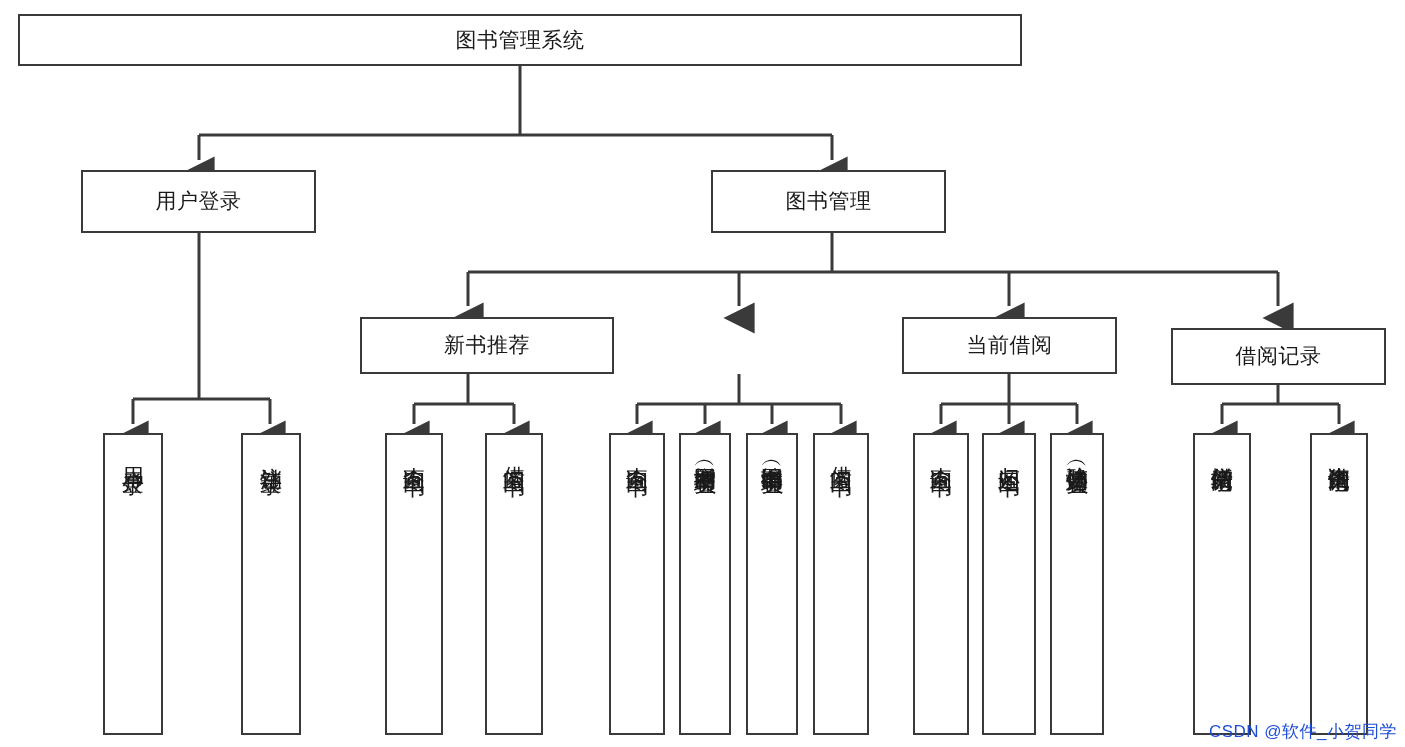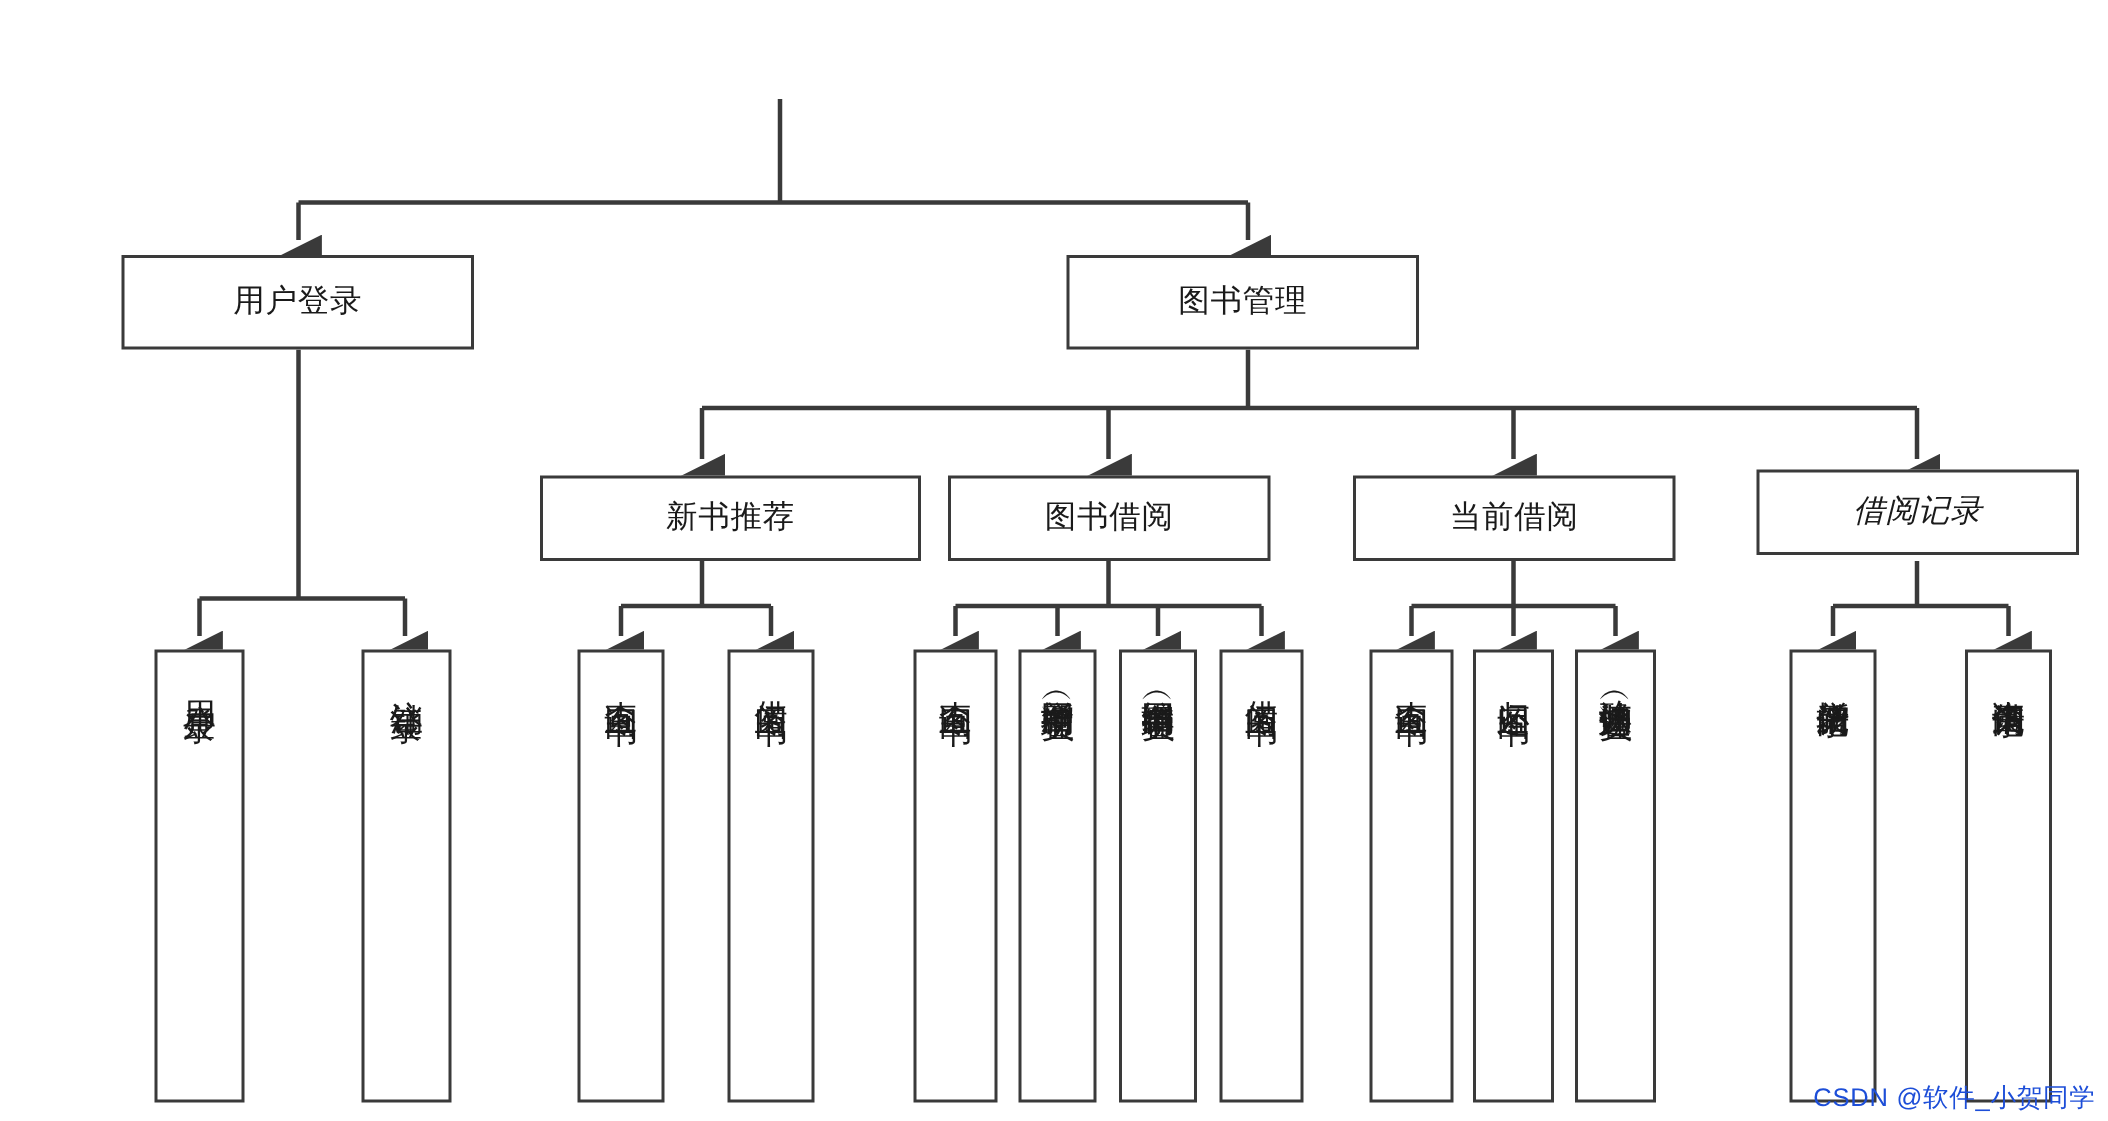--- a/index.html
+++ b/index.html
@@ -126,38 +126,38 @@
       <path d="M1009,404 L1009,424" marker-end="url(#arw)"></path>
       <path d="M1077,404 L1077,424" marker-end="url(#arw)"></path>
 
       <path d="M1278,374 L1278,404"></path>
       <path d="M1222,404 L1339,404"></path>
       <path d="M1222,404 L1222,424" marker-end="url(#arw)"></path>
       <path d="M1339,404 L1339,424" marker-end="url(#arw)"></path>
     </g>
   </svg>
 
+  <div class="node root h" style="left:18px; top:14px; width:1004px; height:52px;">
+    <span class="lbl">图书管理系统</span>
+  </div>
 
   <div class="node h" style="left:81px; top:170px; width:235px; height:63px;">
     <span class="lbl">用户登录</span>
   </div>
   <div class="node h" style="left:711px; top:170px; width:235px; height:63px;">
     <span class="lbl">图书管理</span>
   </div>
 
   <div class="node h" style="left:360px; top:317px; width:254px; height:57px;">
     <span class="lbl">新书推荐</span>
   </div>
-  <div class="node h" style="left:632px; top:317px; width:215px; height:57px;">
-    <span class="lbl">图书借阅</span>
-  </div>
   <div class="node h" style="left:902px; top:317px; width:215px; height:57px;">
     <span class="lbl">当前借阅</span>
   </div>
-  <div class="node h" style="left:1171px; top:313px; width:215px; height:57px;font-style:italic;">
+  <div class="node h" style="left:1171px; top:328px; width:215px; height:57px;">
     <span class="lbl">借阅记录</span>
   </div>
 
   <div class="node v" style="left:103px; top:433px; width:60px; height:302px;">
     <span class="lbl">用户登录</span>
   </div>
   <div class="node v" style="left:241px; top:433px; width:60px; height:302px;">
     <span class="lbl">注销登录</span>
   </div>
 

